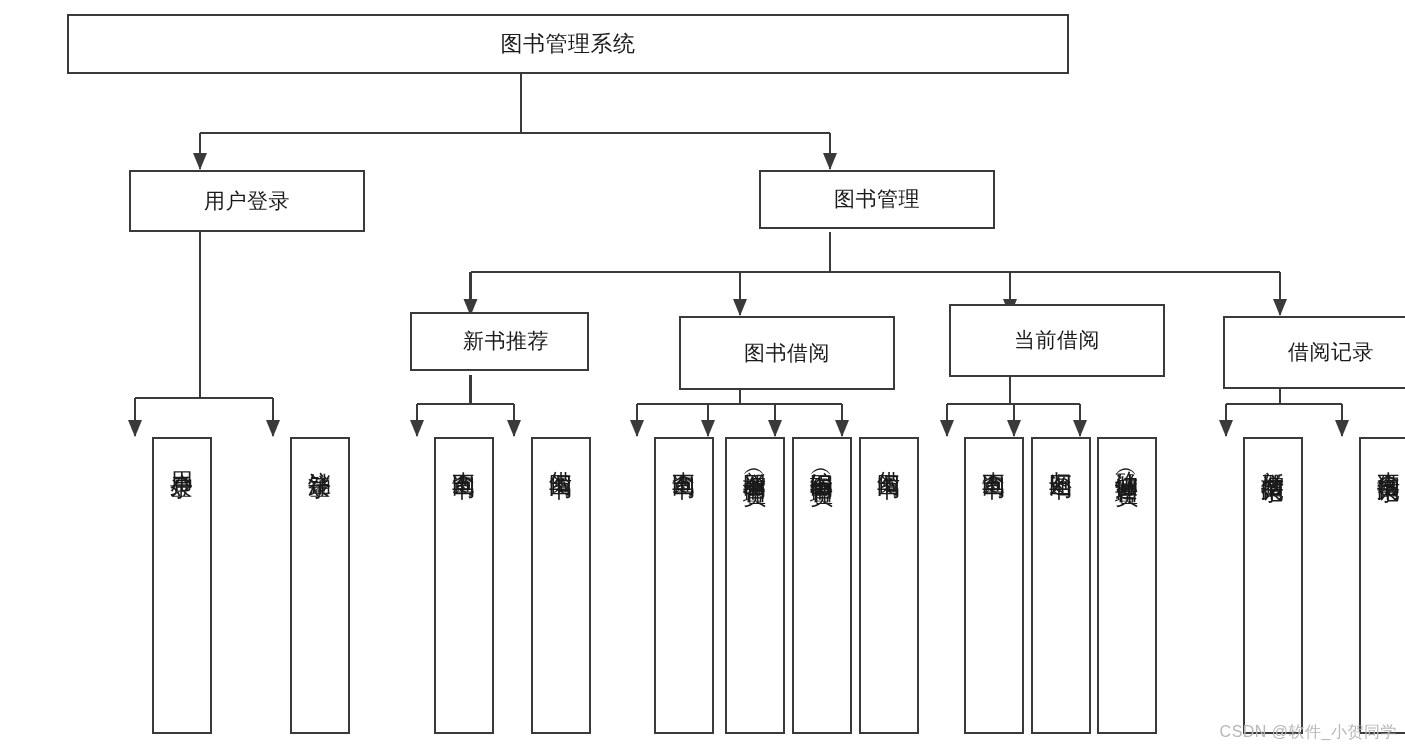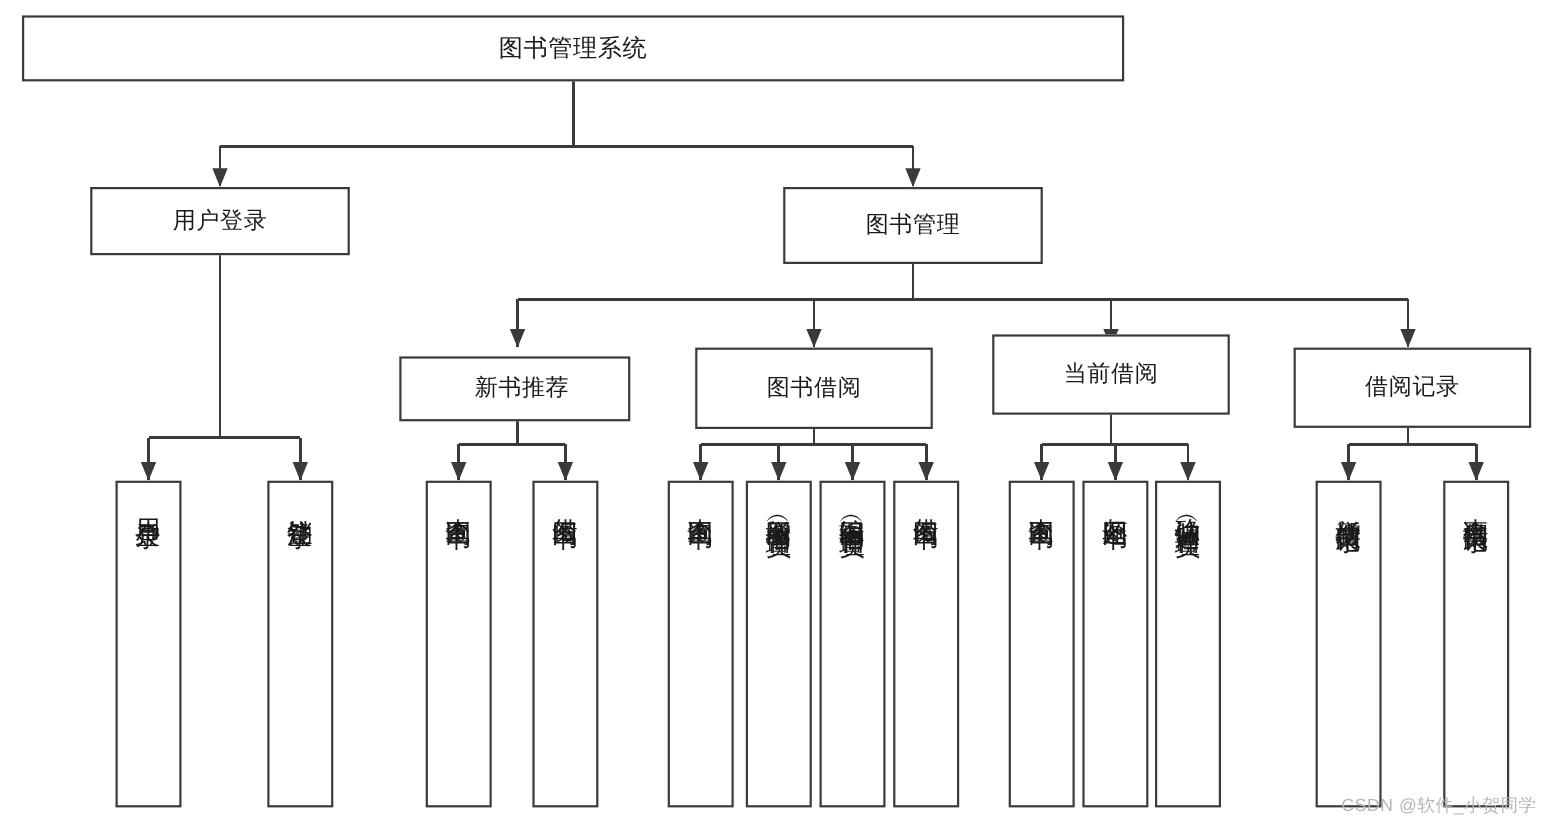--- a/index.html
+++ b/index.html
@@ -28,20 +28,21 @@
   }
   .node {
     position: absolute;
     box-sizing: border-box;
     background: #ffffff;
     border: 2px solid #3a3a3a;
     display: flex;
     align-items: center;
     justify-content: center;
     color: #1a1a1a;
+    margin-left: 47px;
   }
   .node-label {
     display: block;
     text-align: center;
     line-height: 1.18;
     letter-spacing: 0.5px;
   }
   .node.horiz .node-label {
     font-size: 21px;
     white-space: nowrap;
@@ -130,24 +131,24 @@
       <line x1="1342" y1="404" x2="1342" y2="436" stroke="#3a3a3a" stroke-width="2.6" shape-rendering="crispEdges"></line>
       <polygon points="1335,420 1349,420 1342,437" fill="#3a3a3a"></polygon>
     </svg>
   <div id="nodes-layer">
       <div class="node horiz root" style="left: 20px; top: 14px; width: 1002px; height: 60px;">
         <span class="node-label">图书管理系统</span>
       </div>
       <div class="node horiz" style="left: 82px; top: 170px; width: 236px; height: 62px;">
         <span class="node-label">用户登录</span>
       </div>
-      <div class="node horiz" style="left: 712px; top: 170px; width: 236px; height: 70px;">
+      <div class="node horiz" style="left: 712px; top: 170px; width: 236px; height: 59px;">
         <span class="node-label">图书管理</span>
       </div>
-      <div class="node horiz" style="left: 363px; top: 324px; width: 210px; height: 59px; padding-left: 13px;">
+      <div class="node horiz" style="left: 363px; top: 312px; width: 179px; height: 59px; padding-left: 13px;">
         <span class="node-label">新书推荐</span>
       </div>
       <div class="node horiz" style="left: 632px; top: 316px; width: 216px; height: 74px;">
         <span class="node-label">图书借阅</span>
       </div>
       <div class="node horiz" style="left: 902px; top: 304px; width: 216px; height: 73px;">
         <span class="node-label">当前借阅</span>
       </div>
       <div class="node horiz" style="left: 1176px; top: 316px; width: 216px; height: 73px;">
         <span class="node-label">借阅记录</span>

